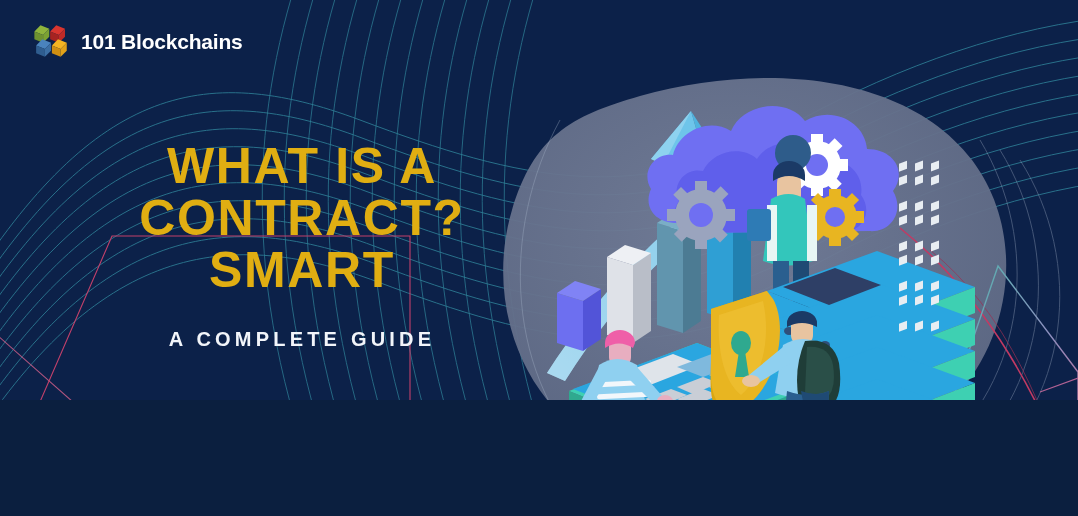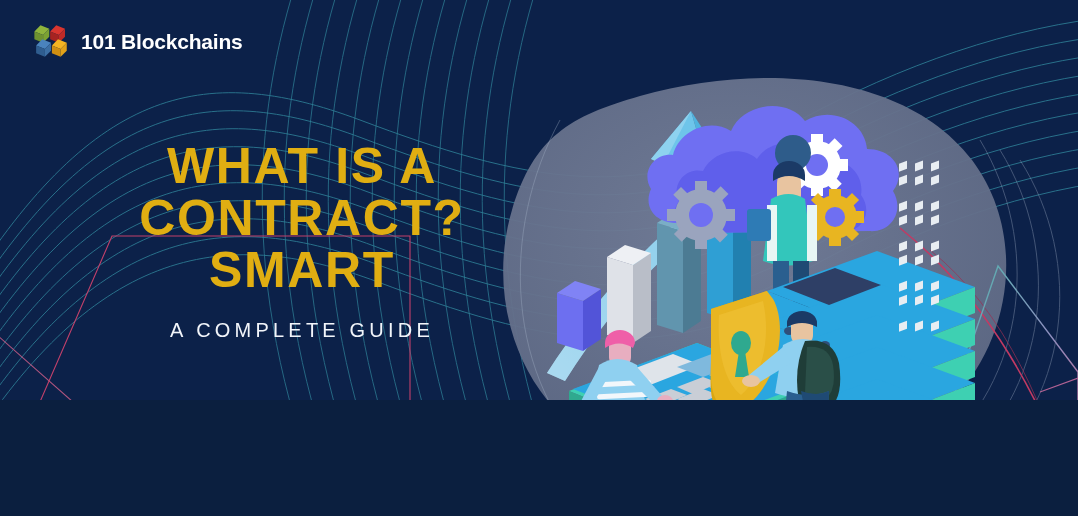--- a/index.html
+++ b/index.html
@@ -45,24 +45,24 @@
   }
   .headline .title-line {
     color:#e0ae12;
     font-size:50px;
     font-weight:bold;
     line-height:1.04;
     letter-spacing:1.6px;
     white-space:nowrap;
   }
   .headline .subtitle {
-    margin-top:23px;
+    margin-top:32px;
     color:#f2f5fa;
     font-size:20px;
-    font-weight:normal;
+    font-weight:bold;
     letter-spacing:4.2px;
     white-space:nowrap;
   }
 
   
   .illustration {
     position:absolute;
     left:505px; top:55px;
     width:520px; height:430px;
     z-index:30;

